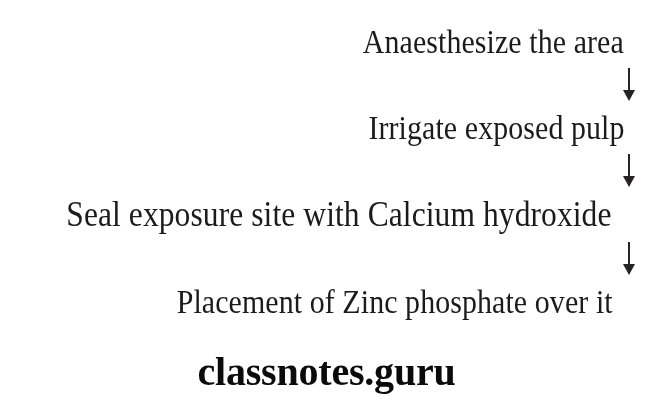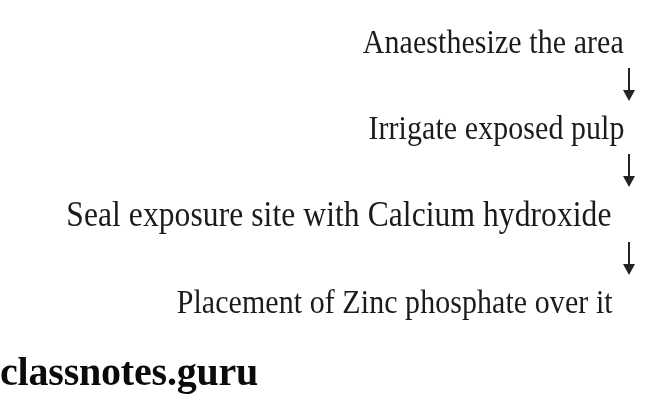--- a/index.html
+++ b/index.html
@@ -83,21 +83,21 @@
 
   
   .step-wide { font-size: 35px; transform: scaleX(0.9); }
 
   
   .watermark {
     position: absolute;
     left: 0;
     right: 0;
     top: 352px;
-    text-align: left;
+    text-align: center;
     color: #0c0b0b;
     font-family: "Liberation Serif", "DejaVu Serif", serif;
     font-weight: 700;
     font-size: 40px;
     line-height: 1;
     letter-spacing: -0.2px;
     white-space: nowrap;
   }
 </style>
 </head>

